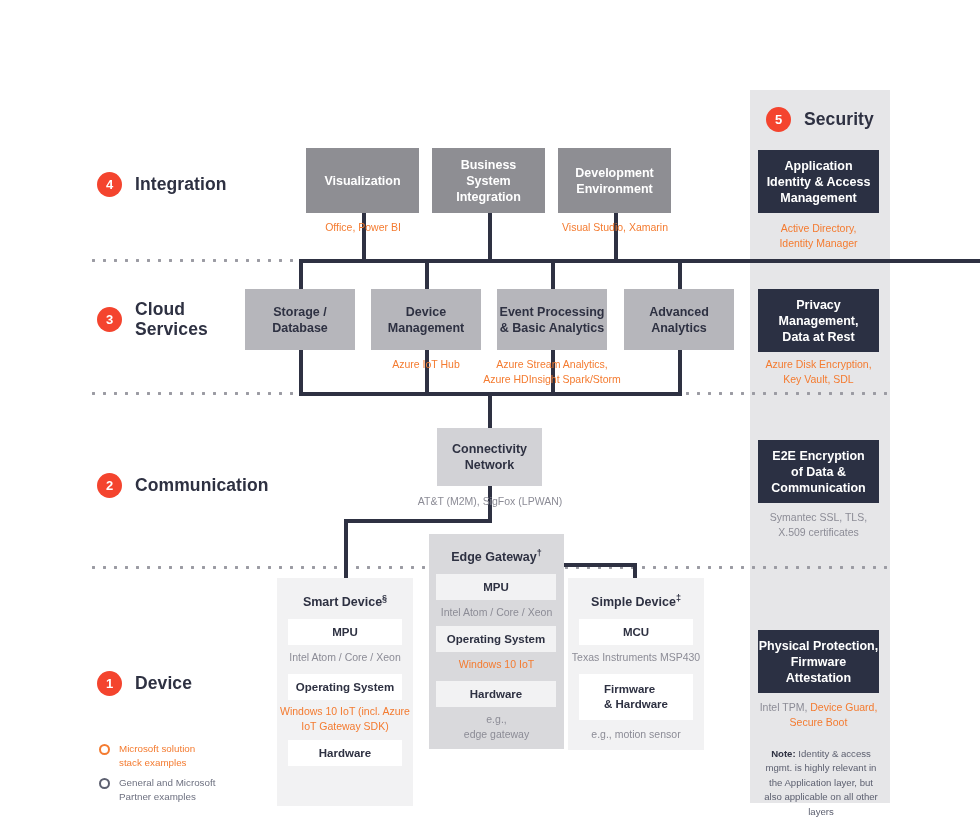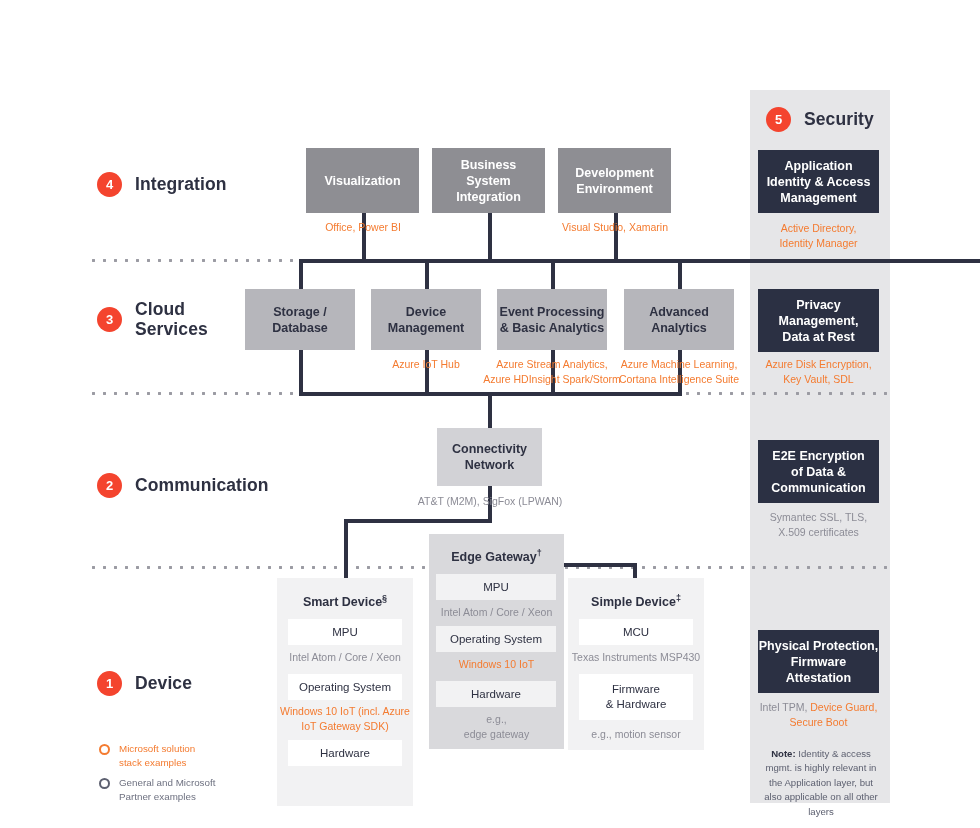--- a/index.html
+++ b/index.html
@@ -79,23 +79,22 @@
   .devpanel.light { background: #f2f2f3; }
   .devpanel.mid { background: #d9d9dc; }
   .dev-title {
     position: absolute; width: 100%; text-align: center;
     font-size: 12.5px; font-weight: bold; color: #2e3142;
   }
   .dev-title sup { font-size: 9px; }
   .dev-sub {
     position: absolute;
     display: flex; align-items: center; justify-content: center;
-    text-align: center;
     background: #ffffff; color: #2e3142;
-    font-size: 11.5px; font-weight: normal; line-height: 1.3;
+    font-size: 11.5px; font-weight: bold; line-height: 1.3;
   }
   .dev-sub.onmid { background: #f2f2f3; }
 
   
   #security-panel { position: absolute; background: #e6e6e8; }
   .sec-note {
     position: absolute; font-size: 9.6px; color: #5d6070;
     line-height: 1.5; text-align: center;
   }
   .sec-note b { color: #2e3142; }
@@ -198,21 +197,20 @@
   <div class="cap cap-ms" style="left:360px; top:357px; width:132px;">Azure IoT Hub</div>
 
   <div class="box box-cloud" style="left:497px; top:289px; width:110px; height:61px;">
     <span>Event Processing<br>&amp; Basic Analytics</span>
   </div>
   <div class="cap cap-ms" style="left:483px; top:357px; width:138px;">Azure Stream Analytics,<br>Azure HDInsight Spark/Storm</div>
 
   <div class="box box-cloud" style="left:624px; top:289px; width:110px; height:61px;">
     <span>Advanced<br>Analytics</span>
   </div>
-  <div class="cap cap-ms" style="left:609px; top:357px; width:140px;">Azure Machine Learning,<br>Cortana Intelligence Suite</div>
 
   <div class="box box-conn" style="left:437px; top:428px; width:105px; height:58px;">
     <span>Connectivity<br>Network</span>
   </div>
   <div class="cap cap-gen" style="left:415px; top:494px; width:150px;">AT&amp;T (M2M), SigFox (LPWAN)</div>
 
   <div class="devpanel light" style="left:277px; top:578px; width:136px; height:228px;"></div>
   <div class="dev-title" style="left:277px; top:593px; width:136px;">
     <span>Smart Device</span><sup>§</sup>
   </div>

